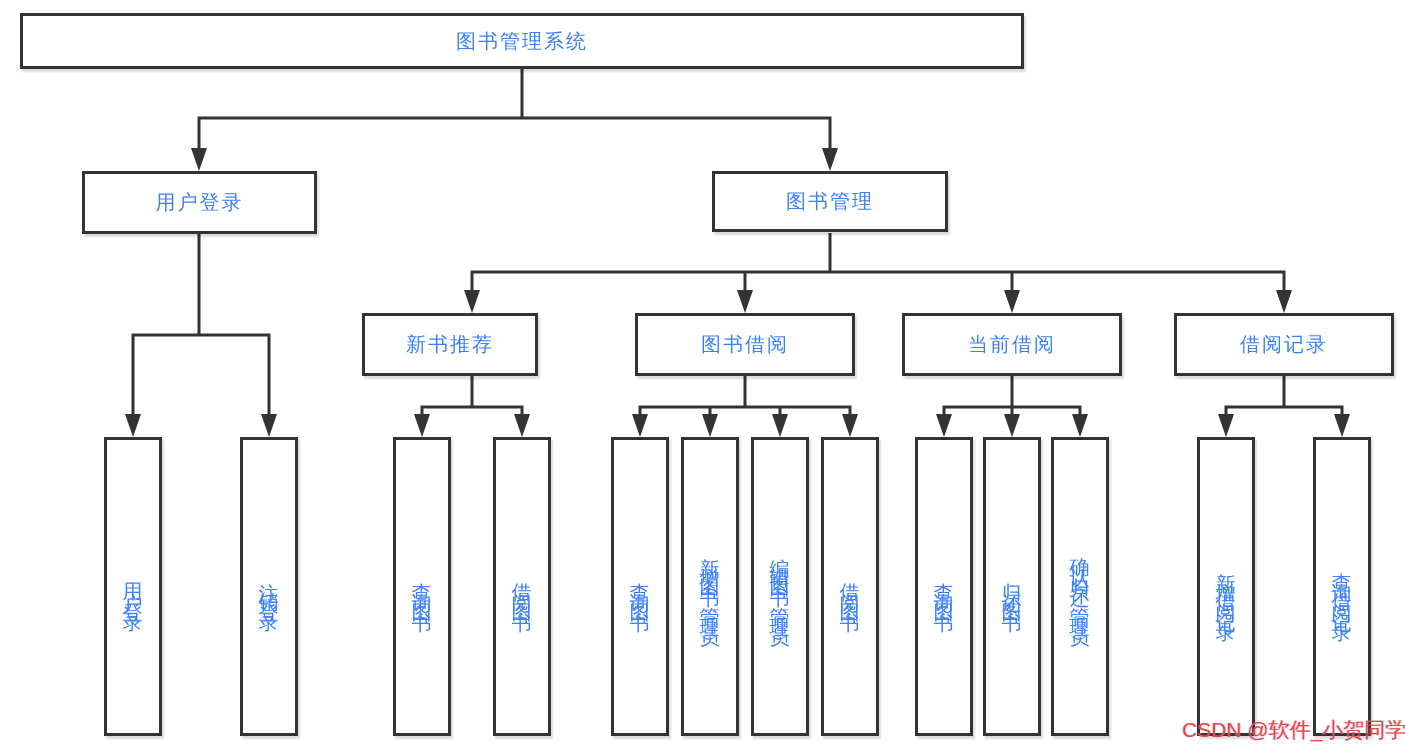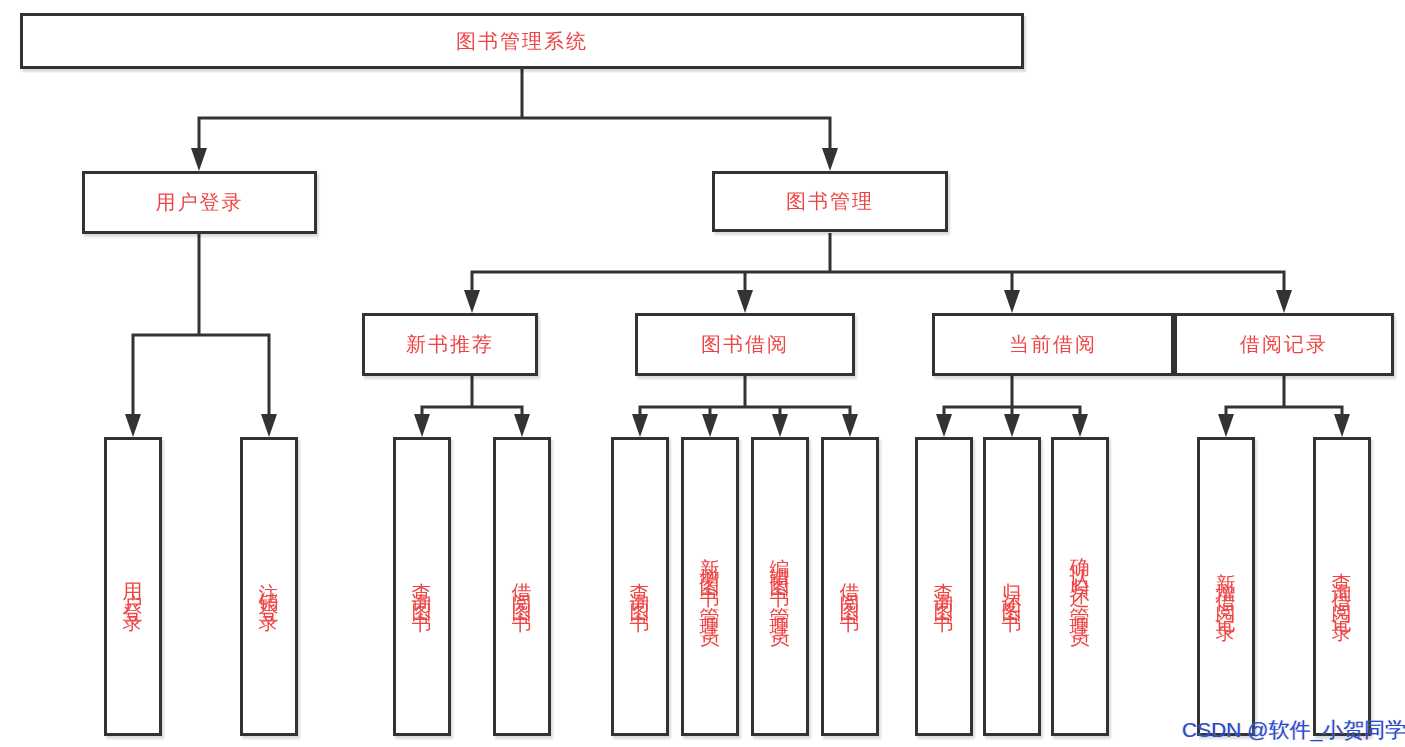--- a/index.html
+++ b/index.html
@@ -24,40 +24,40 @@
   }
   .box {
     position: absolute;
     box-sizing: border-box;
     background: #ffffff;
     border: 3px solid #333333;
     box-shadow: 2px 3px 2px rgba(0,0,0,0.14);
     display: flex;
     align-items: center;
     justify-content: center;
-    color: #ef4444;
+    color: #3b82f6;
   }
   .box.h span {
     font-size: 20px;
     letter-spacing: 2px;
     white-space: nowrap;
   }
   .box.v span {
     writing-mode: vertical-rl;
     text-orientation: mixed;
     font-size: 20px;
     letter-spacing: 10px;
     line-height: 1;
   }
   .watermark {
     position: absolute;
     left: 1182px;
     top: 716px;
     font-size: 21px;
-    color: #1d4ed8;
+    color: #ef4444;
     white-space: nowrap;
     z-index: 10;
     text-shadow: 1px 0 0 rgba(222,120,120,0.35), -1px 0 0 rgba(120,140,222,0.35);
   }
 </style>
 </head>
 <body>
 
 <div class="stage">
 
@@ -104,21 +104,21 @@
   <div class="box h" style="left:712px; top:171px; width:236px; height:61px;">
     <span>图书管理</span>
   </div>
 
   <div class="box h" style="left:362px; top:313px; width:176px; height:63px;">
     <span>新书推荐</span>
   </div>
   <div class="box h" style="left:635px; top:313px; width:220px; height:63px;justify-content:center;">
     <span>图书借阅</span>
   </div>
-  <div class="box h" style="left:932px; top:313px; width:242px; height:63px;">
+  <div class="box h" style="left:902px; top:313px; width:220px; height:63px;">
     <span>当前借阅</span>
   </div>
   <div class="box h" style="left:1174px; top:313px; width:220px; height:63px;">
     <span>借阅记录</span>
   </div>
 
   <div class="box v" style="left:104px; top:437px; width:58px; height:299px;">
     <span>用户登录</span>
   </div>
   <div class="box v" style="left:240px; top:437px; width:58px; height:299px;">

